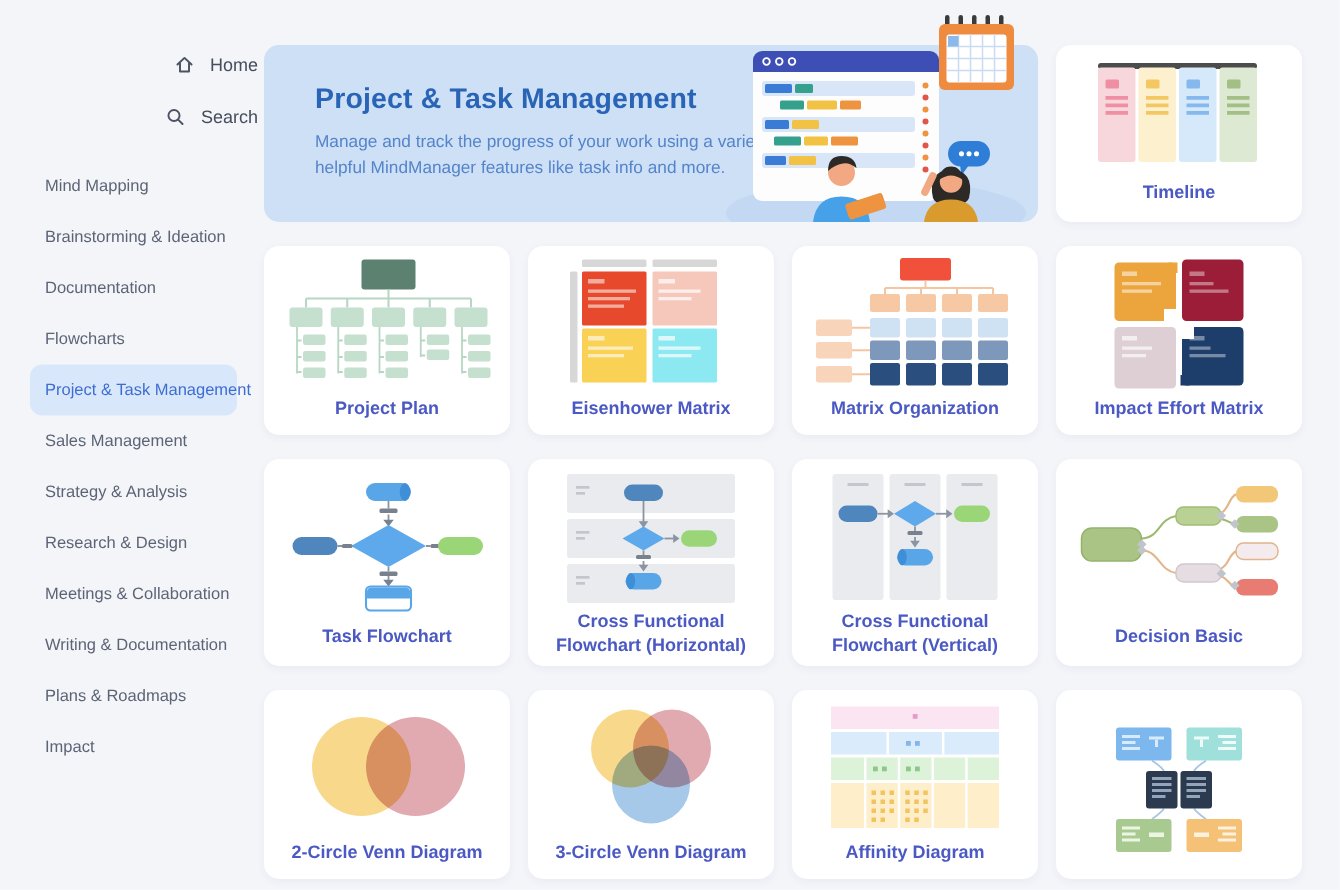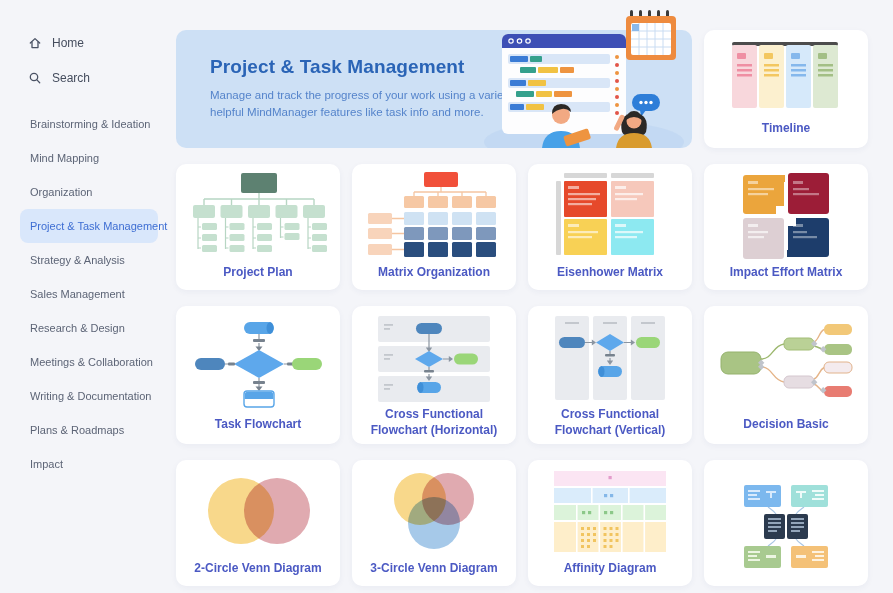--- a/index.html
+++ b/index.html
@@ -5,21 +5,21 @@
   html,body{margin:0;padding:0;}
   body{
     width:893px;height:593px;position:relative;overflow:hidden;
     background:#f4f5f9;
     font-family:"Liberation Sans",sans-serif;
     -webkit-font-smoothing:antialiased;
   }
   
   .sidebar{position:absolute;left:0;top:0;bottom:0;width:172px;padding-top:30px;box-sizing:border-box;}
   .side-top{display:flex;align-items:center;gap:10px;height:26px;margin:0 0 9px 28px;
-    font-size:12px;color:#454d5e;cursor:pointer;}
+    font-size:12px;color:#454d5e;cursor:pointer;justify-content:flex-end;}
   .side-top svg{flex:0 0 auto;}
   .cats{margin-top:16px;}
   .side-cat{font-size:11px;color:#5c6476;padding:11px 10px;margin:0 14px 0 20px;border-radius:8px;
     white-space:nowrap;cursor:pointer;}
   .side-cat.selected{background:#d9e7fb;color:#3e6ed3;}
   
   .main{position:absolute;left:172px;top:0;width:721px;height:593px;box-sizing:border-box;
     padding:30px 25px 0 4px;display:grid;
     grid-template-columns:repeat(4,164px);
     grid-template-rows:118px 126px 138px 126px;
@@ -49,26 +49,27 @@
     <span>Home</span>
   </div>
   <div class="side-top">
     <svg width="14" height="14" viewBox="0 0 14 14" fill="none" stroke="#4a5264" stroke-width="1.3" stroke-linecap="round">
       <circle cx="6" cy="6" r="3.7"></circle>
         <path d="M8.9 8.9 L11.7 11.7"></path>
     </svg>
     <span>Search</span>
   </div>
   <div class="cats">
+    <div class="side-cat">Mind Mapping</div>
     <div class="side-cat">Brainstorming &amp; Ideation</div>
-    <div class="side-cat">Mind Mapping</div>
-    <div class="side-cat">Organization</div>
+    <div class="side-cat">Documentation</div>
+    <div class="side-cat">Flowcharts</div>
     <div class="side-cat selected">Project &amp; Task Management</div>
+    <div class="side-cat">Sales Management</div>
     <div class="side-cat">Strategy &amp; Analysis</div>
-    <div class="side-cat">Sales Management</div>
     <div class="side-cat">Research &amp; Design</div>
     <div class="side-cat">Meetings &amp; Collaboration</div>
     <div class="side-cat">Writing &amp; Documentation</div>
     <div class="side-cat">Plans &amp; Roadmaps</div>
     <div class="side-cat">Impact</div>
   </div>
 </nav>
 
 <main class="main">
 
@@ -212,60 +213,20 @@
             <rect x="124" y="75" width="15" height="7" rx="1.5"></rect>
         </g>
       </svg>
     </div>
     <div class="card-label">Project Plan</div>
   </div>
 
   <div class="card">
     <div class="thumb">
       <svg width="140" height="92" viewBox="0 0 140 92">
-        <rect x="60" y="2" width="34" height="15" rx="2" fill="#f1503a"></rect>
-        <path d="M77 17 V22 M50 22 H122 M50 22 V26 M74 22 V26 M98 22 V26 M122 22 V26" stroke="#f5c5a1" stroke-width="1.3" fill="none"></path>
-        <g fill="#f6c8a4">
-          <rect x="40" y="26" width="20" height="12" rx="1.5"></rect>
-            <rect x="64" y="26" width="20" height="12" rx="1.5"></rect>
-          <rect x="88" y="26" width="20" height="12" rx="1.5"></rect>
-            <rect x="112" y="26" width="20" height="12" rx="1.5"></rect>
-        </g>
-        <g fill="#cfe2f3">
-          <rect x="40" y="42" width="20" height="13" rx="1.5"></rect>
-            <rect x="64" y="42" width="20" height="13" rx="1.5"></rect>
-          <rect x="88" y="42" width="20" height="13" rx="1.5"></rect>
-            <rect x="112" y="42" width="20" height="13" rx="1.5"></rect>
-        </g>
-        <g fill="#7e98bc">
-          <rect x="40" y="57" width="20" height="13" rx="1.5"></rect>
-            <rect x="64" y="57" width="20" height="13" rx="1.5"></rect>
-          <rect x="88" y="57" width="20" height="13" rx="1.5"></rect>
-            <rect x="112" y="57" width="20" height="13" rx="1.5"></rect>
-        </g>
-        <g fill="#2a4e7e">
-          <rect x="40" y="72" width="20" height="15" rx="1.5"></rect>
-            <rect x="64" y="72" width="20" height="15" rx="1.5"></rect>
-          <rect x="88" y="72" width="20" height="15" rx="1.5"></rect>
-            <rect x="112" y="72" width="20" height="15" rx="1.5"></rect>
-        </g>
-        <g fill="#f8d4bb">
-          <rect x="4" y="43" width="24" height="11" rx="1.5"></rect>
-            <rect x="4" y="58" width="24" height="11" rx="1.5"></rect>
-            <rect x="4" y="74" width="24" height="11" rx="1.5"></rect>
-        </g>
-        <path d="M28 48.5 H40 M28 63.5 H40 M28 79.5 H40" stroke="#f5c5a1" stroke-width="1.3"></path>
-      </svg>
-    </div>
-    <div class="card-label">Matrix Organization</div>
-  </div>
-
-  <div class="card">
-    <div class="thumb">
-      <svg width="140" height="92" viewBox="0 0 140 92">
         <rect x="24" y="3" width="43" height="5" rx="1" fill="#d7d7d7"></rect>
         <rect x="71" y="3" width="43" height="5" rx="1" fill="#d7d7d7"></rect>
         <rect x="16" y="11" width="5" height="74" rx="1" fill="#d7d7d7"></rect>
         <rect x="24" y="11" width="43" height="36" rx="1" fill="#e6492b"></rect>
         <rect x="71" y="11" width="43" height="36" rx="1" fill="#f6c8bb"></rect>
         <rect x="24" y="49" width="43" height="36" rx="1" fill="#f8d155"></rect>
         <rect x="71" y="49" width="43" height="36" rx="1" fill="#8de9f1"></rect>
         <g fill="#fff" opacity="0.55">
           <rect x="28" y="16" width="11" height="3"></rect>
             <rect x="28" y="23" width="32" height="2.2"></rect>
@@ -281,20 +242,60 @@
             <rect x="75" y="66" width="22" height="2.2"></rect>
         </g>
         <g fill="#fff" opacity="0.6">
           <rect x="28" y="54" width="11" height="3"></rect>
             <rect x="28" y="61" width="30" height="2.2"></rect>
             <rect x="28" y="66" width="24" height="2.2"></rect>
         </g>
       </svg>
     </div>
     <div class="card-label">Eisenhower Matrix</div>
+  </div>
+
+  <div class="card">
+    <div class="thumb">
+      <svg width="140" height="92" viewBox="0 0 140 92">
+        <rect x="60" y="2" width="34" height="15" rx="2" fill="#f1503a"></rect>
+        <path d="M77 17 V22 M50 22 H122 M50 22 V26 M74 22 V26 M98 22 V26 M122 22 V26" stroke="#f5c5a1" stroke-width="1.3" fill="none"></path>
+        <g fill="#f6c8a4">
+          <rect x="40" y="26" width="20" height="12" rx="1.5"></rect>
+            <rect x="64" y="26" width="20" height="12" rx="1.5"></rect>
+          <rect x="88" y="26" width="20" height="12" rx="1.5"></rect>
+            <rect x="112" y="26" width="20" height="12" rx="1.5"></rect>
+        </g>
+        <g fill="#cfe2f3">
+          <rect x="40" y="42" width="20" height="13" rx="1.5"></rect>
+            <rect x="64" y="42" width="20" height="13" rx="1.5"></rect>
+          <rect x="88" y="42" width="20" height="13" rx="1.5"></rect>
+            <rect x="112" y="42" width="20" height="13" rx="1.5"></rect>
+        </g>
+        <g fill="#7e98bc">
+          <rect x="40" y="57" width="20" height="13" rx="1.5"></rect>
+            <rect x="64" y="57" width="20" height="13" rx="1.5"></rect>
+          <rect x="88" y="57" width="20" height="13" rx="1.5"></rect>
+            <rect x="112" y="57" width="20" height="13" rx="1.5"></rect>
+        </g>
+        <g fill="#2a4e7e">
+          <rect x="40" y="72" width="20" height="15" rx="1.5"></rect>
+            <rect x="64" y="72" width="20" height="15" rx="1.5"></rect>
+          <rect x="88" y="72" width="20" height="15" rx="1.5"></rect>
+            <rect x="112" y="72" width="20" height="15" rx="1.5"></rect>
+        </g>
+        <g fill="#f8d4bb">
+          <rect x="4" y="43" width="24" height="11" rx="1.5"></rect>
+            <rect x="4" y="58" width="24" height="11" rx="1.5"></rect>
+            <rect x="4" y="74" width="24" height="11" rx="1.5"></rect>
+        </g>
+        <path d="M28 48.5 H40 M28 63.5 H40 M28 79.5 H40" stroke="#f5c5a1" stroke-width="1.3"></path>
+      </svg>
+    </div>
+    <div class="card-label">Matrix Organization</div>
   </div>
 
   <div class="card">
     <div class="thumb">
       <svg width="140" height="92" viewBox="0 0 140 92">
         <rect x="27" y="5" width="41" height="39" rx="3" fill="#eba53c"></rect>
         <rect x="72" y="3" width="41" height="41" rx="3" fill="#9c1d37"></rect>
         <rect x="27" y="48" width="41" height="41" rx="3" fill="#ddcfd3"></rect>
         <rect x="72" y="48" width="41" height="39" rx="3" fill="#1d3d6b"></rect>
         <rect x="60" y="36" width="9" height="9" fill="#fff"></rect>

